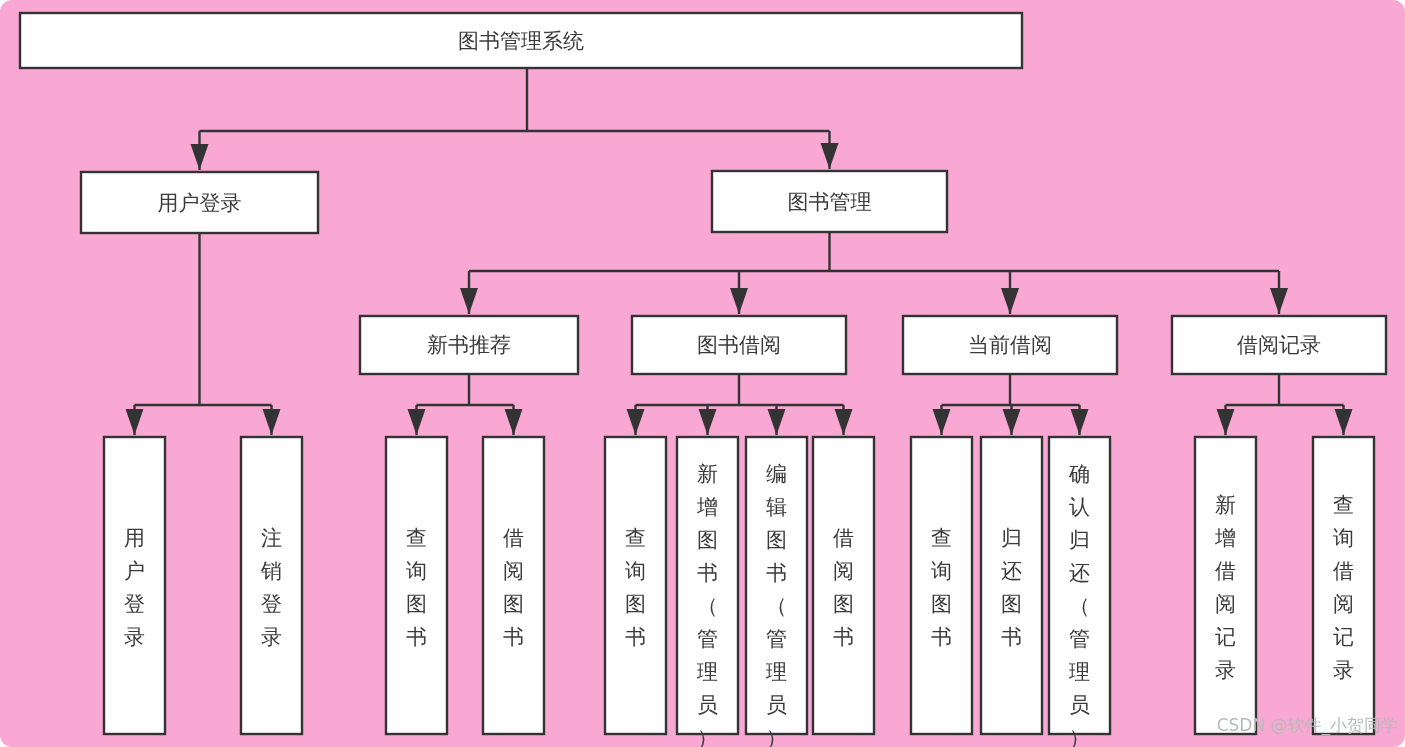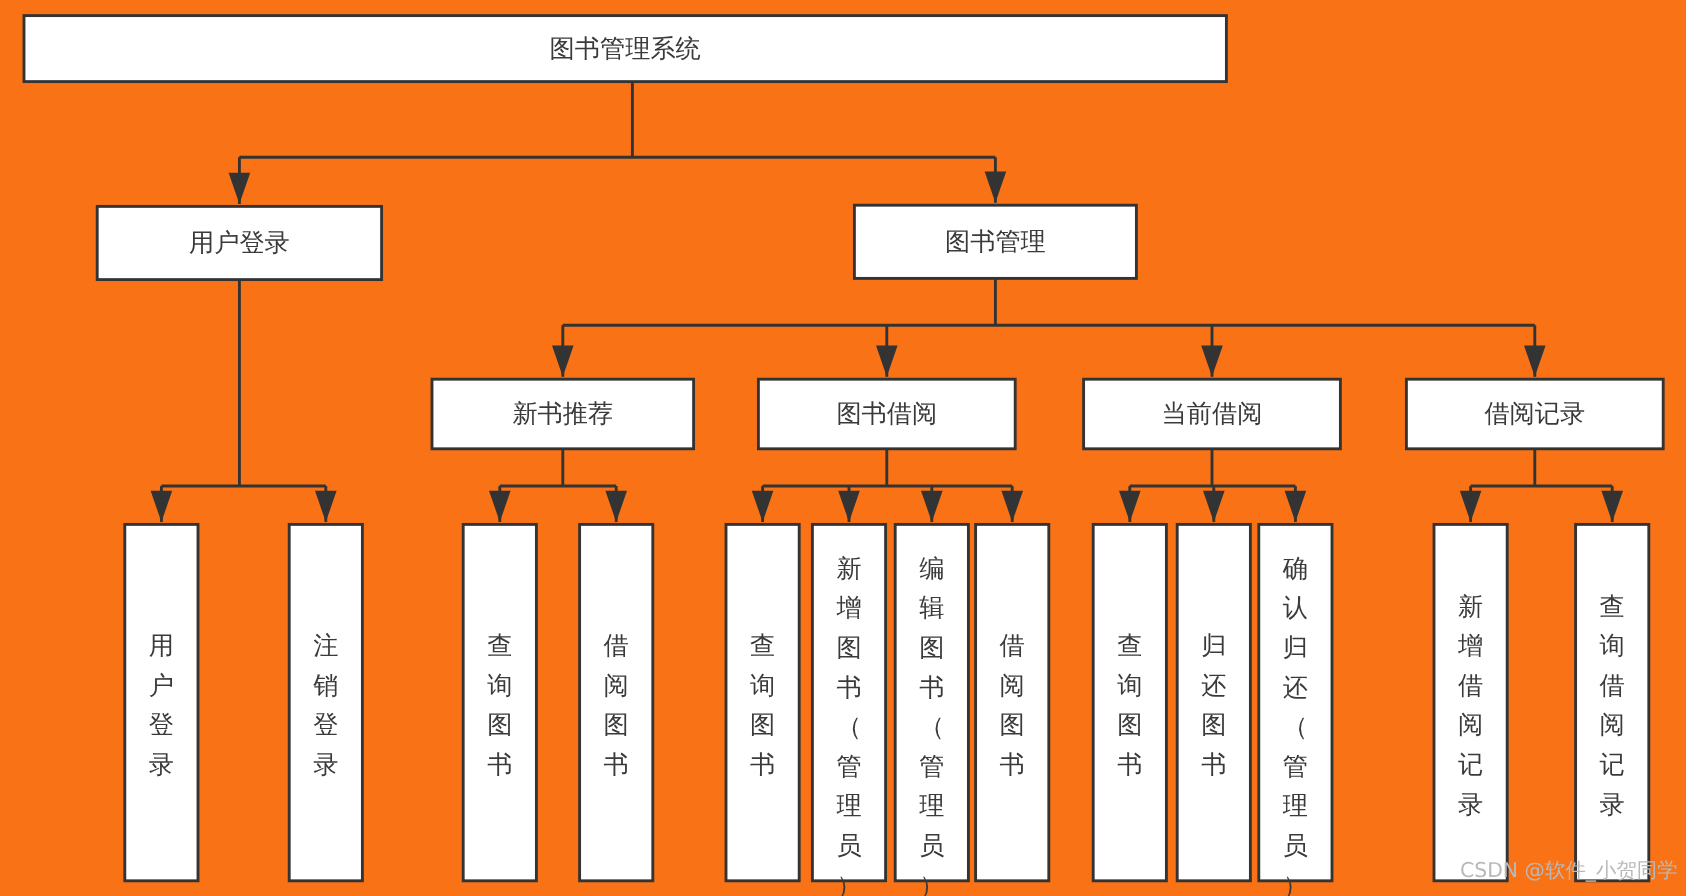--- a/index.html
+++ b/index.html
@@ -11,21 +11,22 @@
   body {
     width: 1405px;
     height: 747px;
     overflow: hidden;
     font-family: "DejaVu Sans", "Liberation Sans", sans-serif;
   }
   #diagram-root {
     position: relative;
     width: 1405px;
     height: 747px;
-    background: #f97316;
+    background: #f9a8d4;
+    border-radius: 12px;
   }
   svg.diagram-canvas {
     position: absolute;
     left: 0;
     top: 0;
     width: 1405px;
     height: 747px;
     display: block;
   }
   .node-box {

